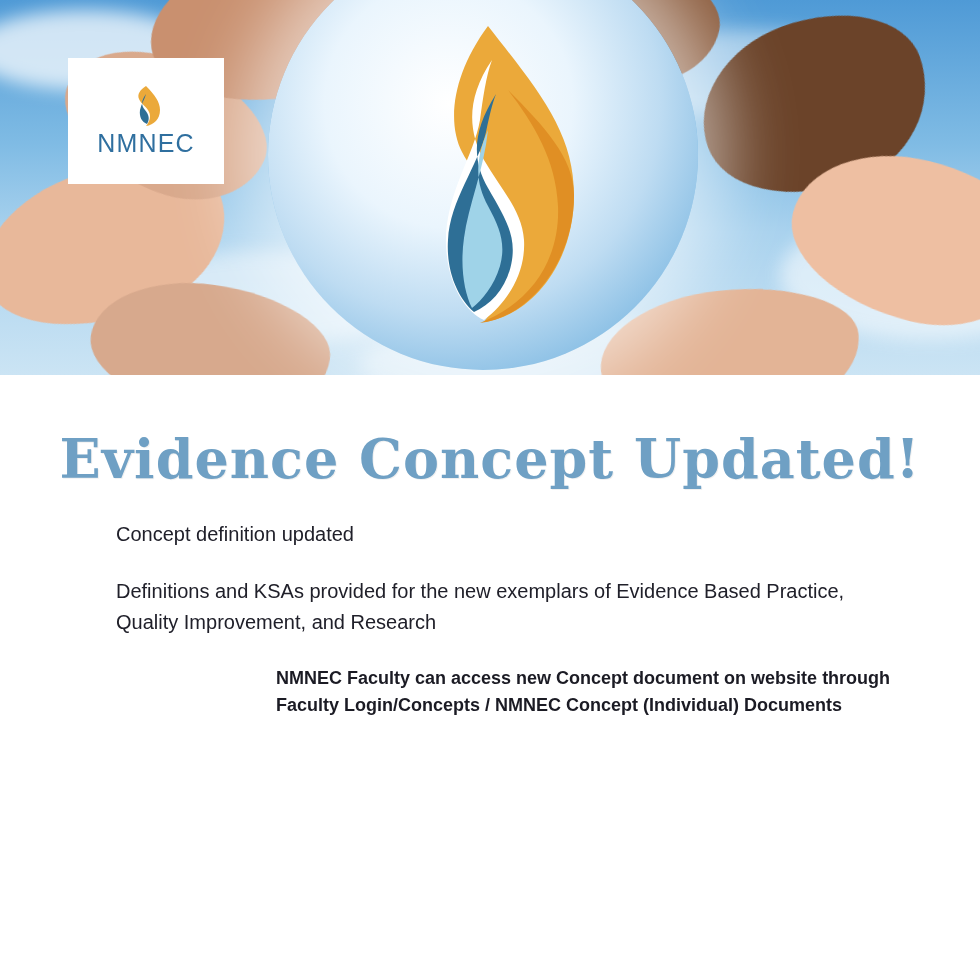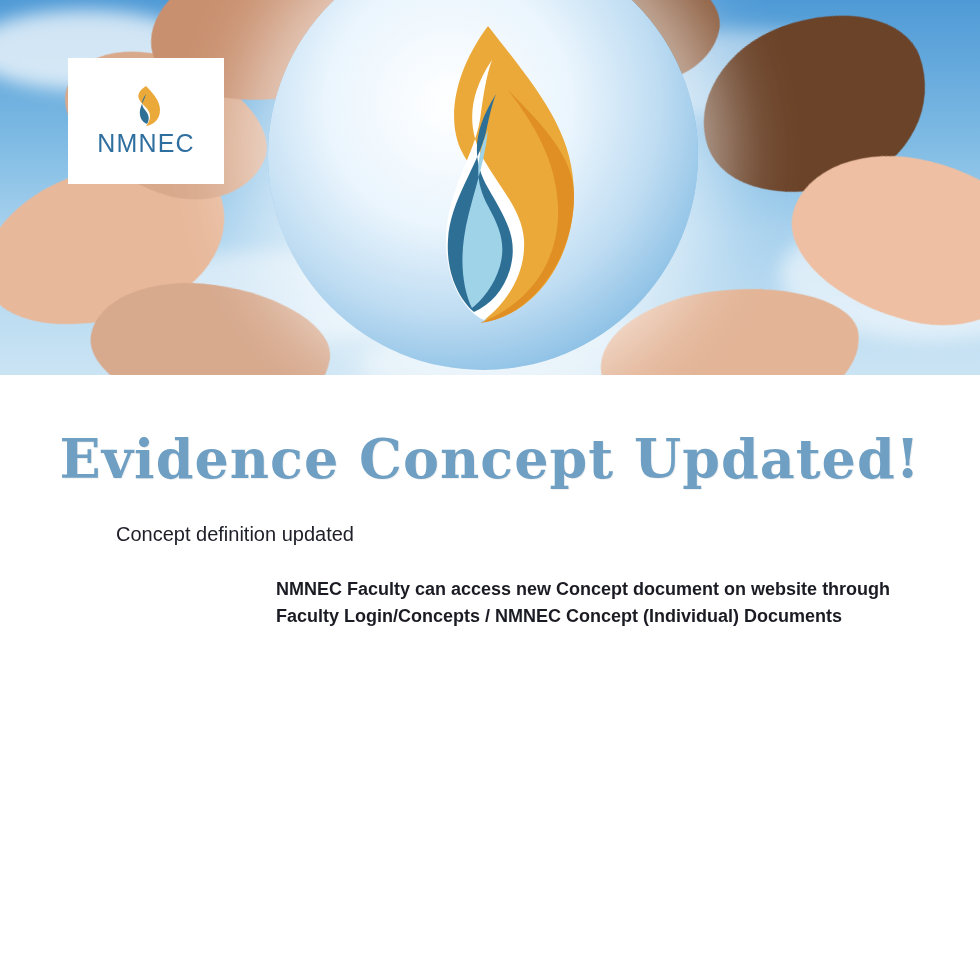--- a/index.html
+++ b/index.html
@@ -181,17 +181,18 @@
       </svg>
       <div class="logo-text">NMNEC</div>
     </div>
   </div>
 
   <div class="content">
     <h1 class="headline">Evidence Concept Updated!</h1>
 
     <div class="body-block">
       <p>Concept definition updated</p>
+      <p>Definitions and KSAs provided for the new exemplars of Evidence Based Practice, Quality Improvement, and Research</p>
     </div>
 
     <p class="footnote">NMNEC Faculty can access new Concept document on website through Faculty Login/Concepts / NMNEC Concept (Individual) Documents</p>
   </div>
 </div>
 
 </body></html>

